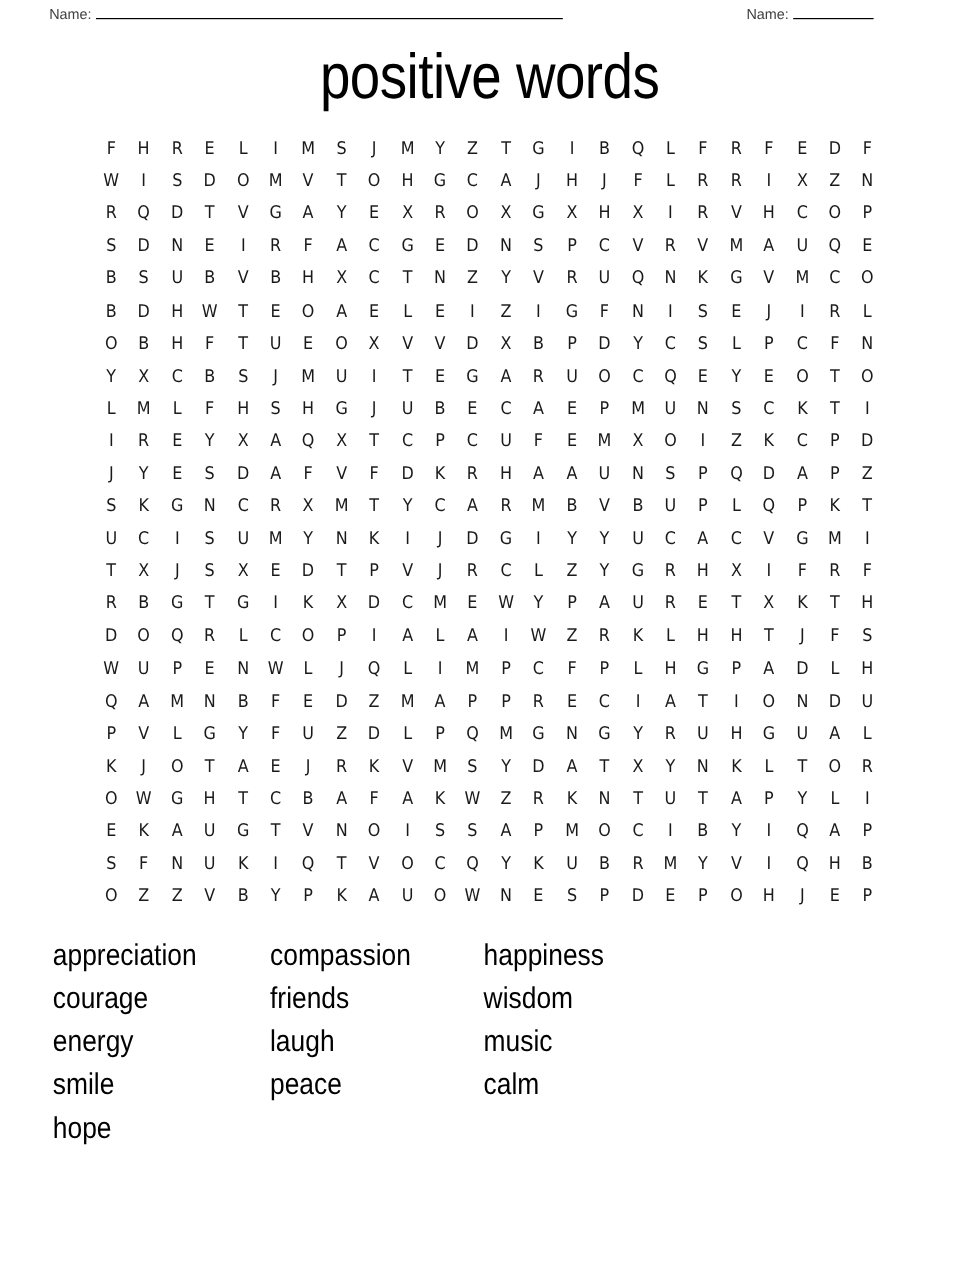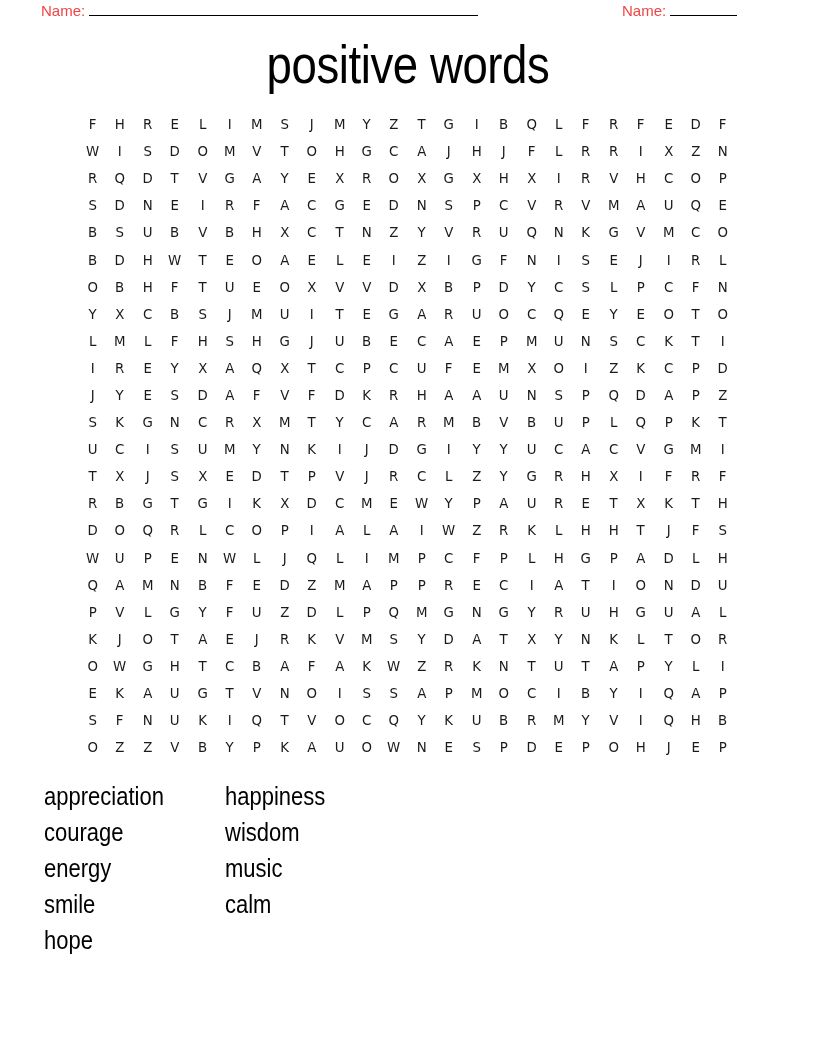--- a/index.html
+++ b/index.html
@@ -41,23 +41,23 @@
   .date-block {
     position: absolute;
     left: 622px;
     top: 2px;
     display: flex;
     align-items: baseline;
     white-space: nowrap;
   }
   .field-label {
     font-family: "Liberation Sans", sans-serif;
-    font-size: 15px;
+    font-size: 12px;
     line-height: 17px;
-    color: #ef4444;
+    color: #404040;
     text-align: right;
   }
   .rule {
     display: inline-block;
     border-bottom: 1px solid #000;
     height: 13px;
     margin-left: 4px;
   }
   .rule-name { width: 389px; }
   .rule-date { width: 67px; }
@@ -773,19 +773,25 @@
   </div>
 
 <div class="wordlist">
     <div class="word-col word-col-0">
       <div class="word">appreciation</div>
       <div class="word">courage</div>
       <div class="word">energy</div>
       <div class="word">smile</div>
       <div class="word">hope</div>
     </div>
+    <div class="word-col word-col-1">
+      <div class="word">compassion</div>
+      <div class="word">friends</div>
+      <div class="word">laugh</div>
+      <div class="word">peace</div>
+    </div>
     <div class="word-col word-col-2">
       <div class="word">happiness</div>
       <div class="word">wisdom</div>
       <div class="word">music</div>
       <div class="word">calm</div>
     </div>
   </div>
 
 </body></html>

